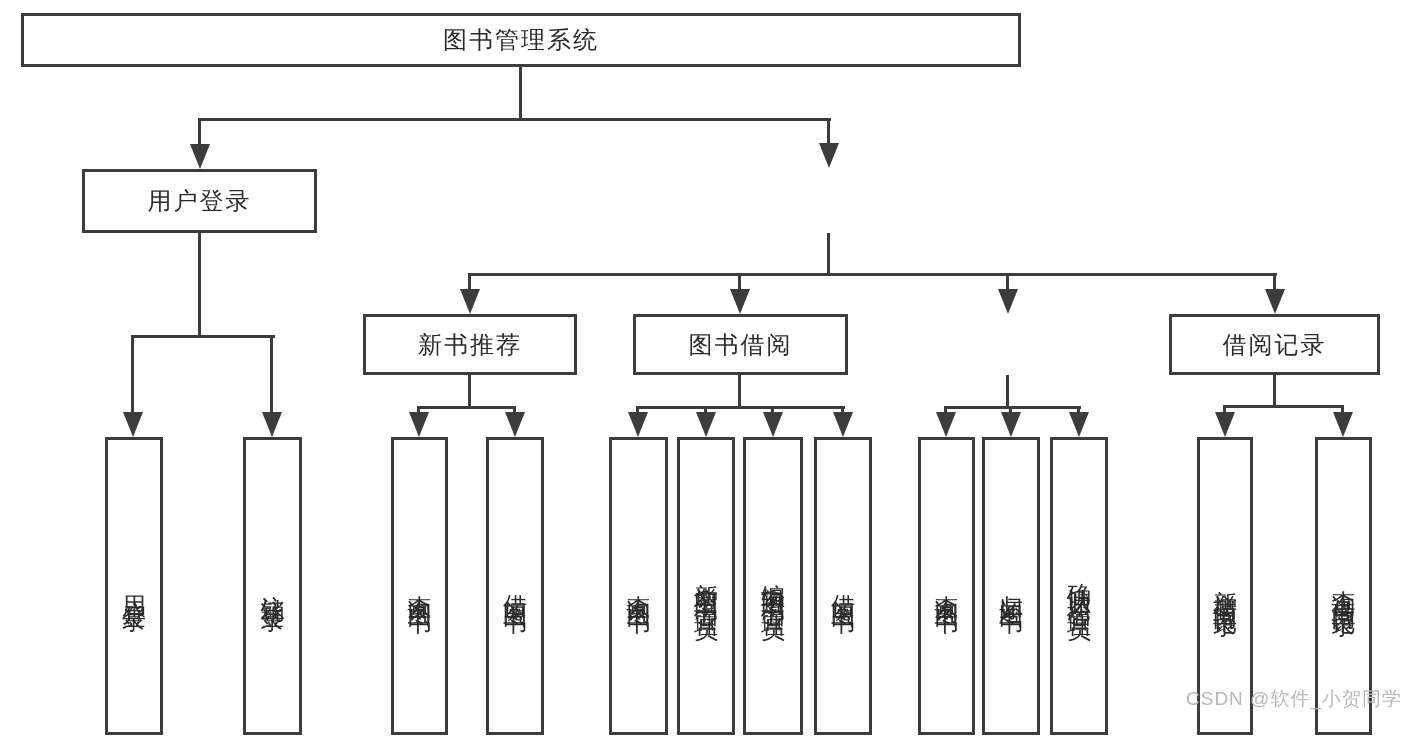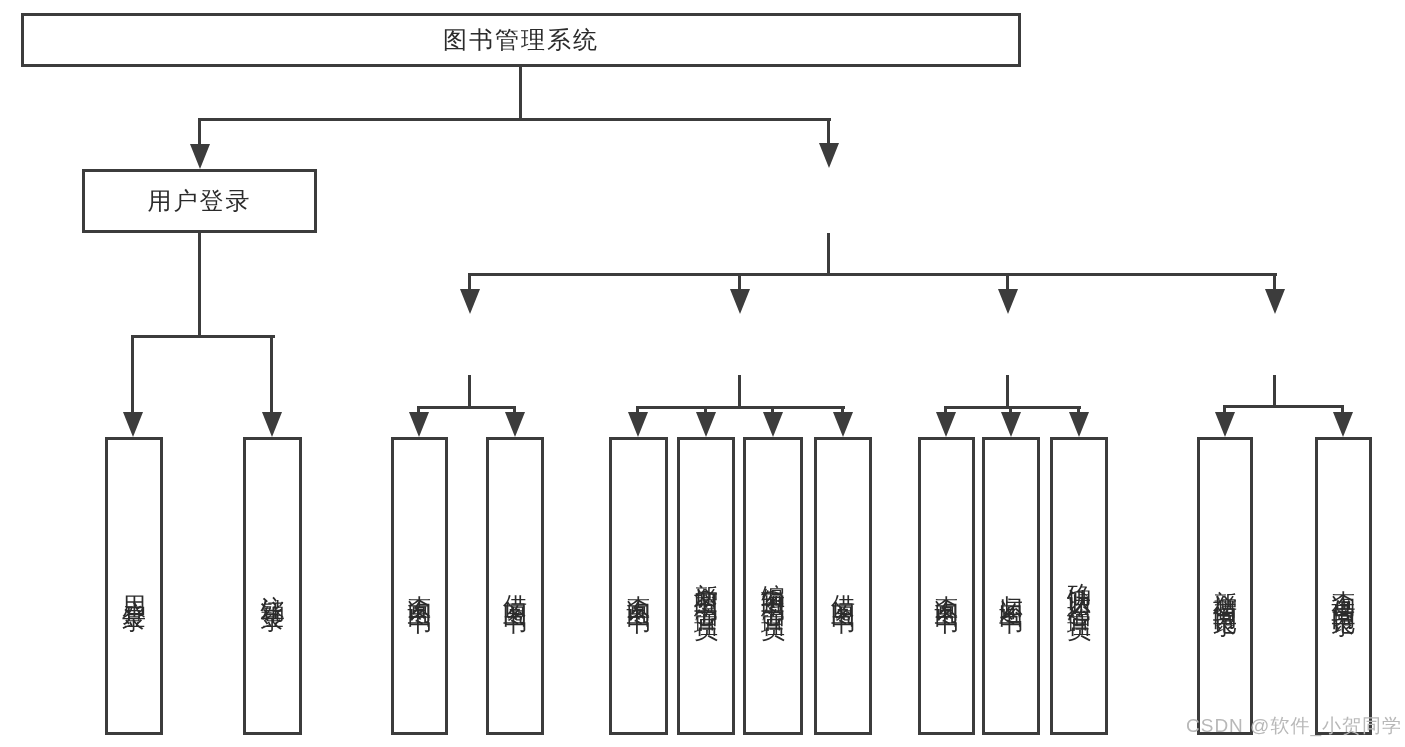--- a/index.html
+++ b/index.html
@@ -42,21 +42,21 @@
   .hline { height:3px; }
   .arrow {
     position:absolute;
     width:0; height:0;
     border-left:10px solid transparent;
     border-right:10px solid transparent;
     border-top:25px solid #3c3c3c;
   }
   .watermark {
     position:absolute;
-    left:1186px; top:713px;
+    left:1186px; top:686px;
     font-size:19px;
     color:#b8b8b8;
     letter-spacing:1px;
     white-space:nowrap;
   }
 </style>
 </head>
 <body>
 
 <div id="canvas">
@@ -87,20 +87,29 @@
   <div class="hline" style="left:468px;top:273px;width:809px"></div>
   <div class="vline" style="left:468px;top:273px;height:19px"></div>
   <div class="arrow" style="left:460px;top:289px"></div>
   <div class="vline" style="left:738px;top:273px;height:19px"></div>
   <div class="arrow" style="left:730px;top:289px"></div>
   <div class="vline" style="left:1006px;top:273px;height:19px"></div>
   <div class="arrow" style="left:998px;top:289px"></div>
   <div class="vline" style="left:1273px;top:273px;height:19px"></div>
   <div class="arrow" style="left:1265px;top:289px"></div>
 
+  <div class="box h" style="left:363px;top:314px;width:214px;height:61px">
+    <span>新书推荐</span>
+  </div>
+  <div class="box h" style="left:633px;top:314px;width:215px;height:61px">
+    <span>图书借阅</span>
+  </div>
+  <div class="box h" style="left:1169px;top:314px;width:211px;height:61px">
+    <span>借阅记录</span>
+  </div>
 
   <div class="vline" style="left:468px;top:375px;height:34px"></div>
   <div class="hline" style="left:417px;top:406px;width:99px"></div>
   <div class="vline" style="left:417px;top:406px;height:9px"></div>
   <div class="arrow" style="left:409px;top:412px"></div>
   <div class="vline" style="left:513px;top:406px;height:9px"></div>
   <div class="arrow" style="left:505px;top:412px"></div>
 
   <div class="vline" style="left:738px;top:375px;height:34px"></div>
   <div class="hline" style="left:636px;top:406px;width:209px"></div>

